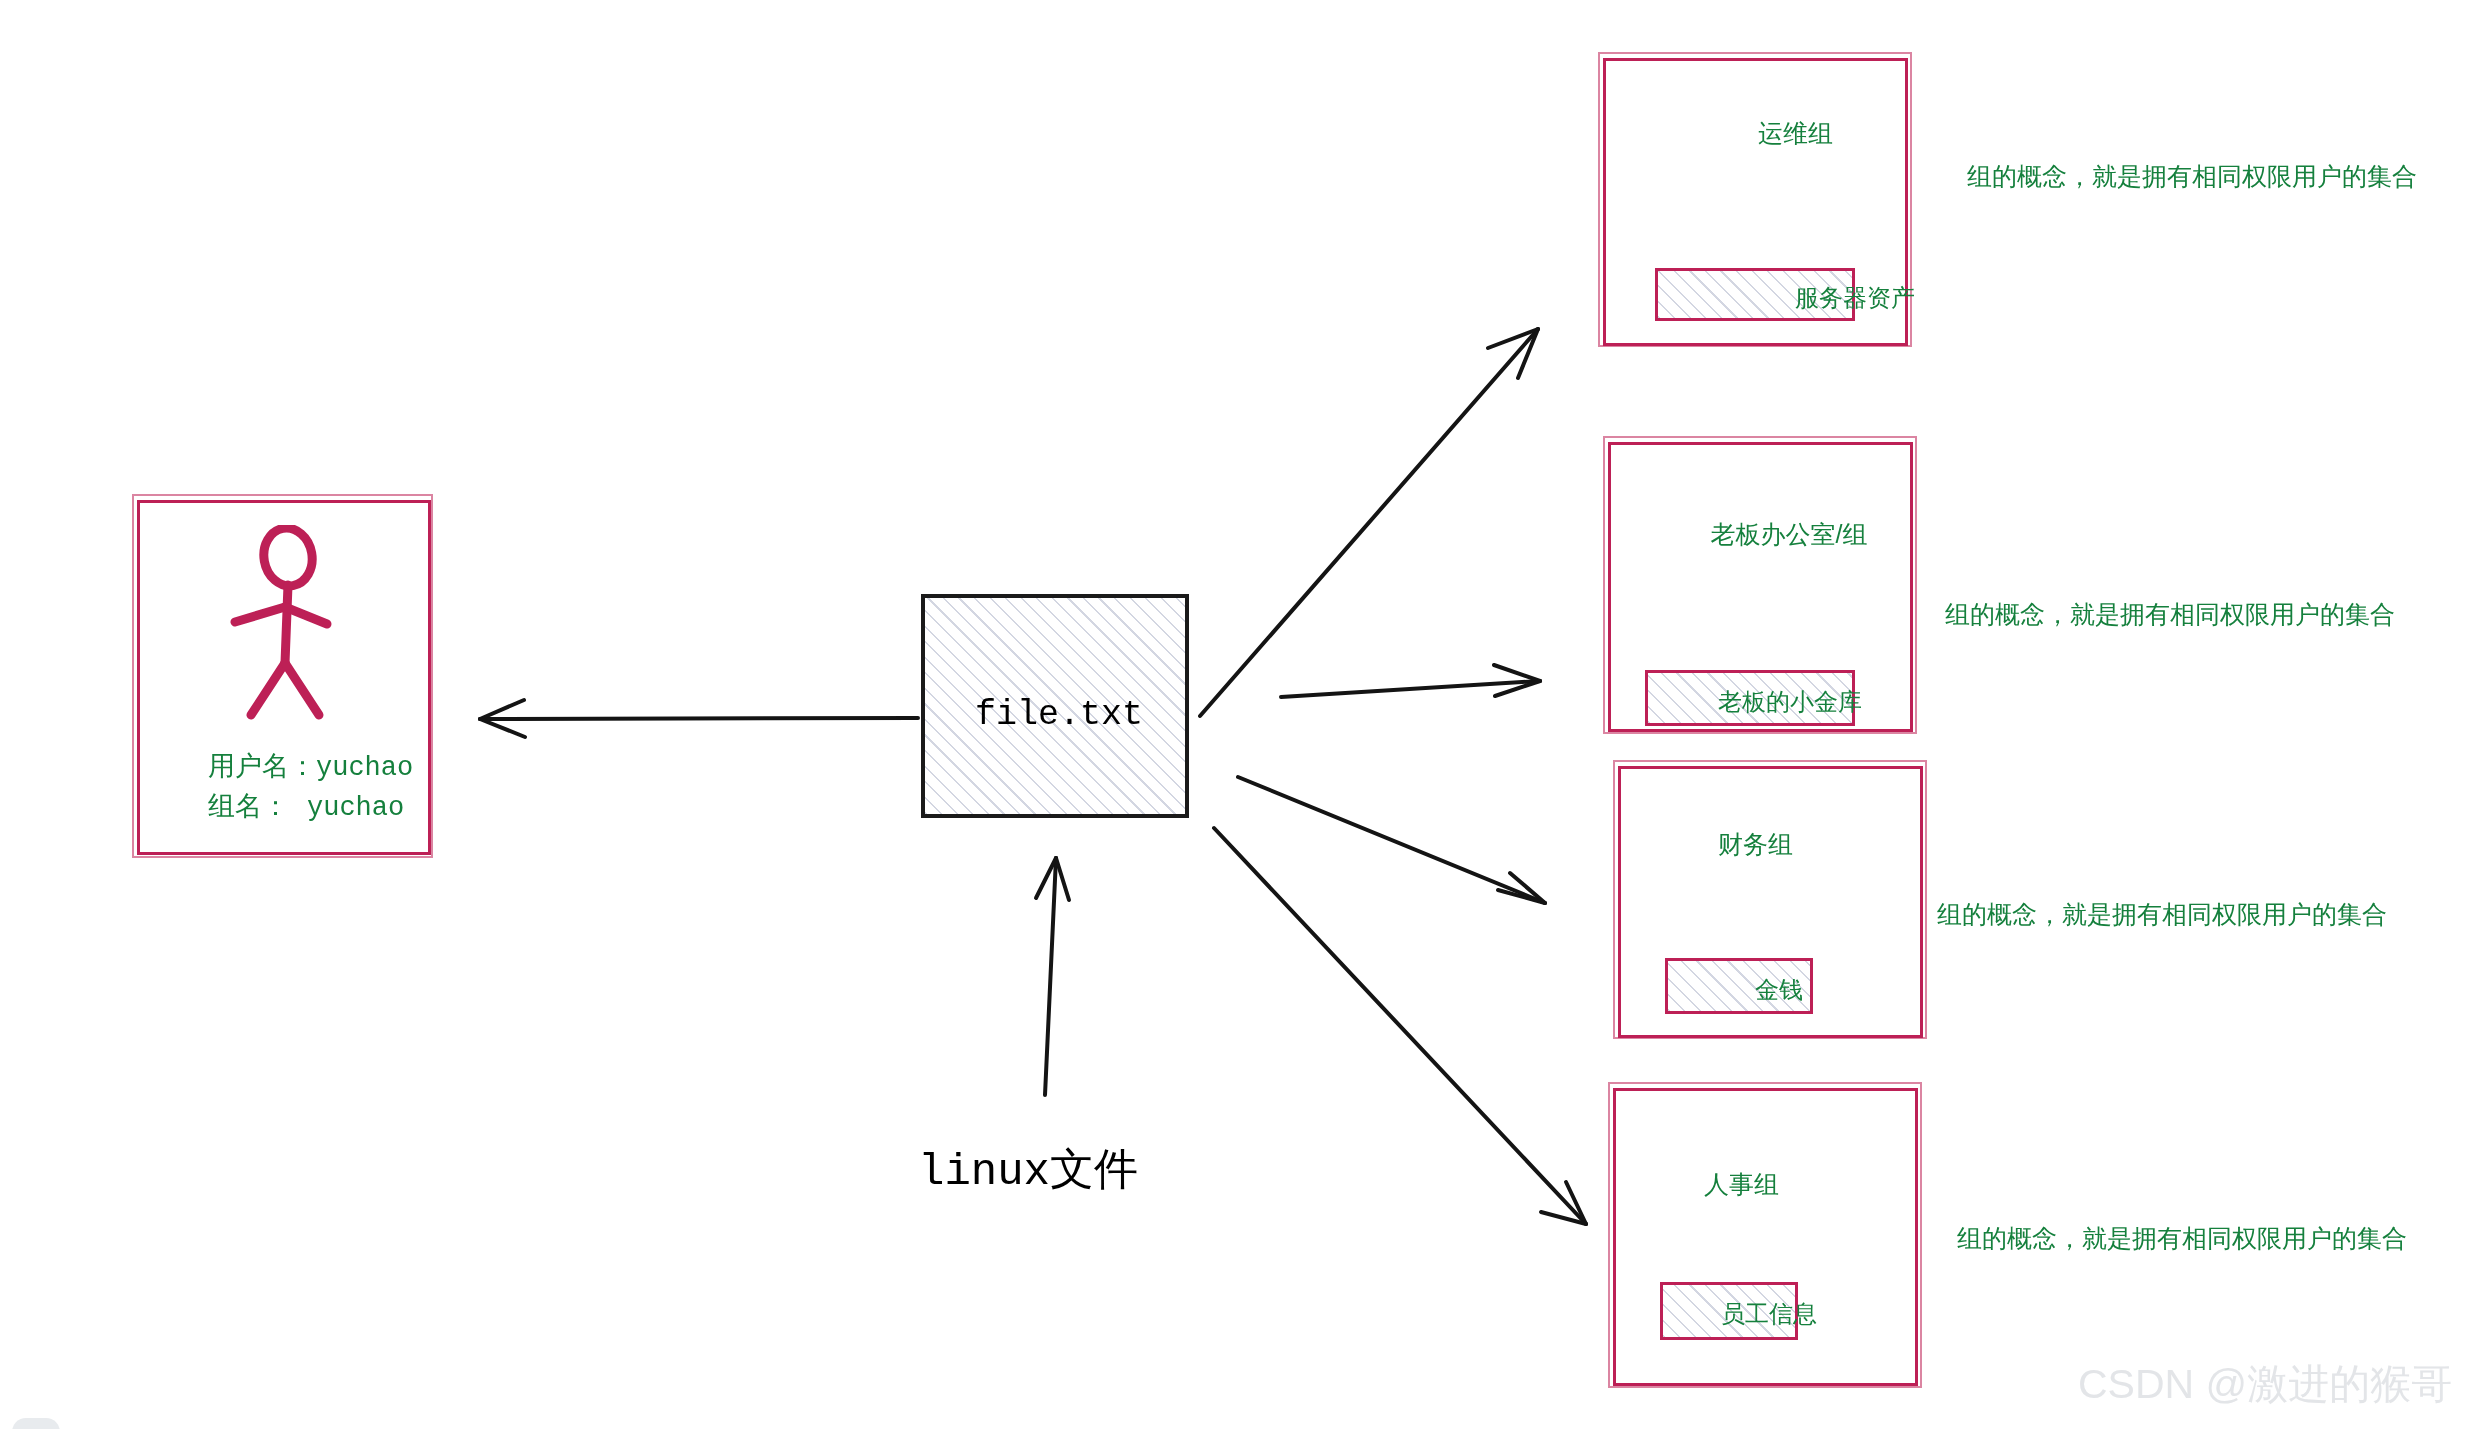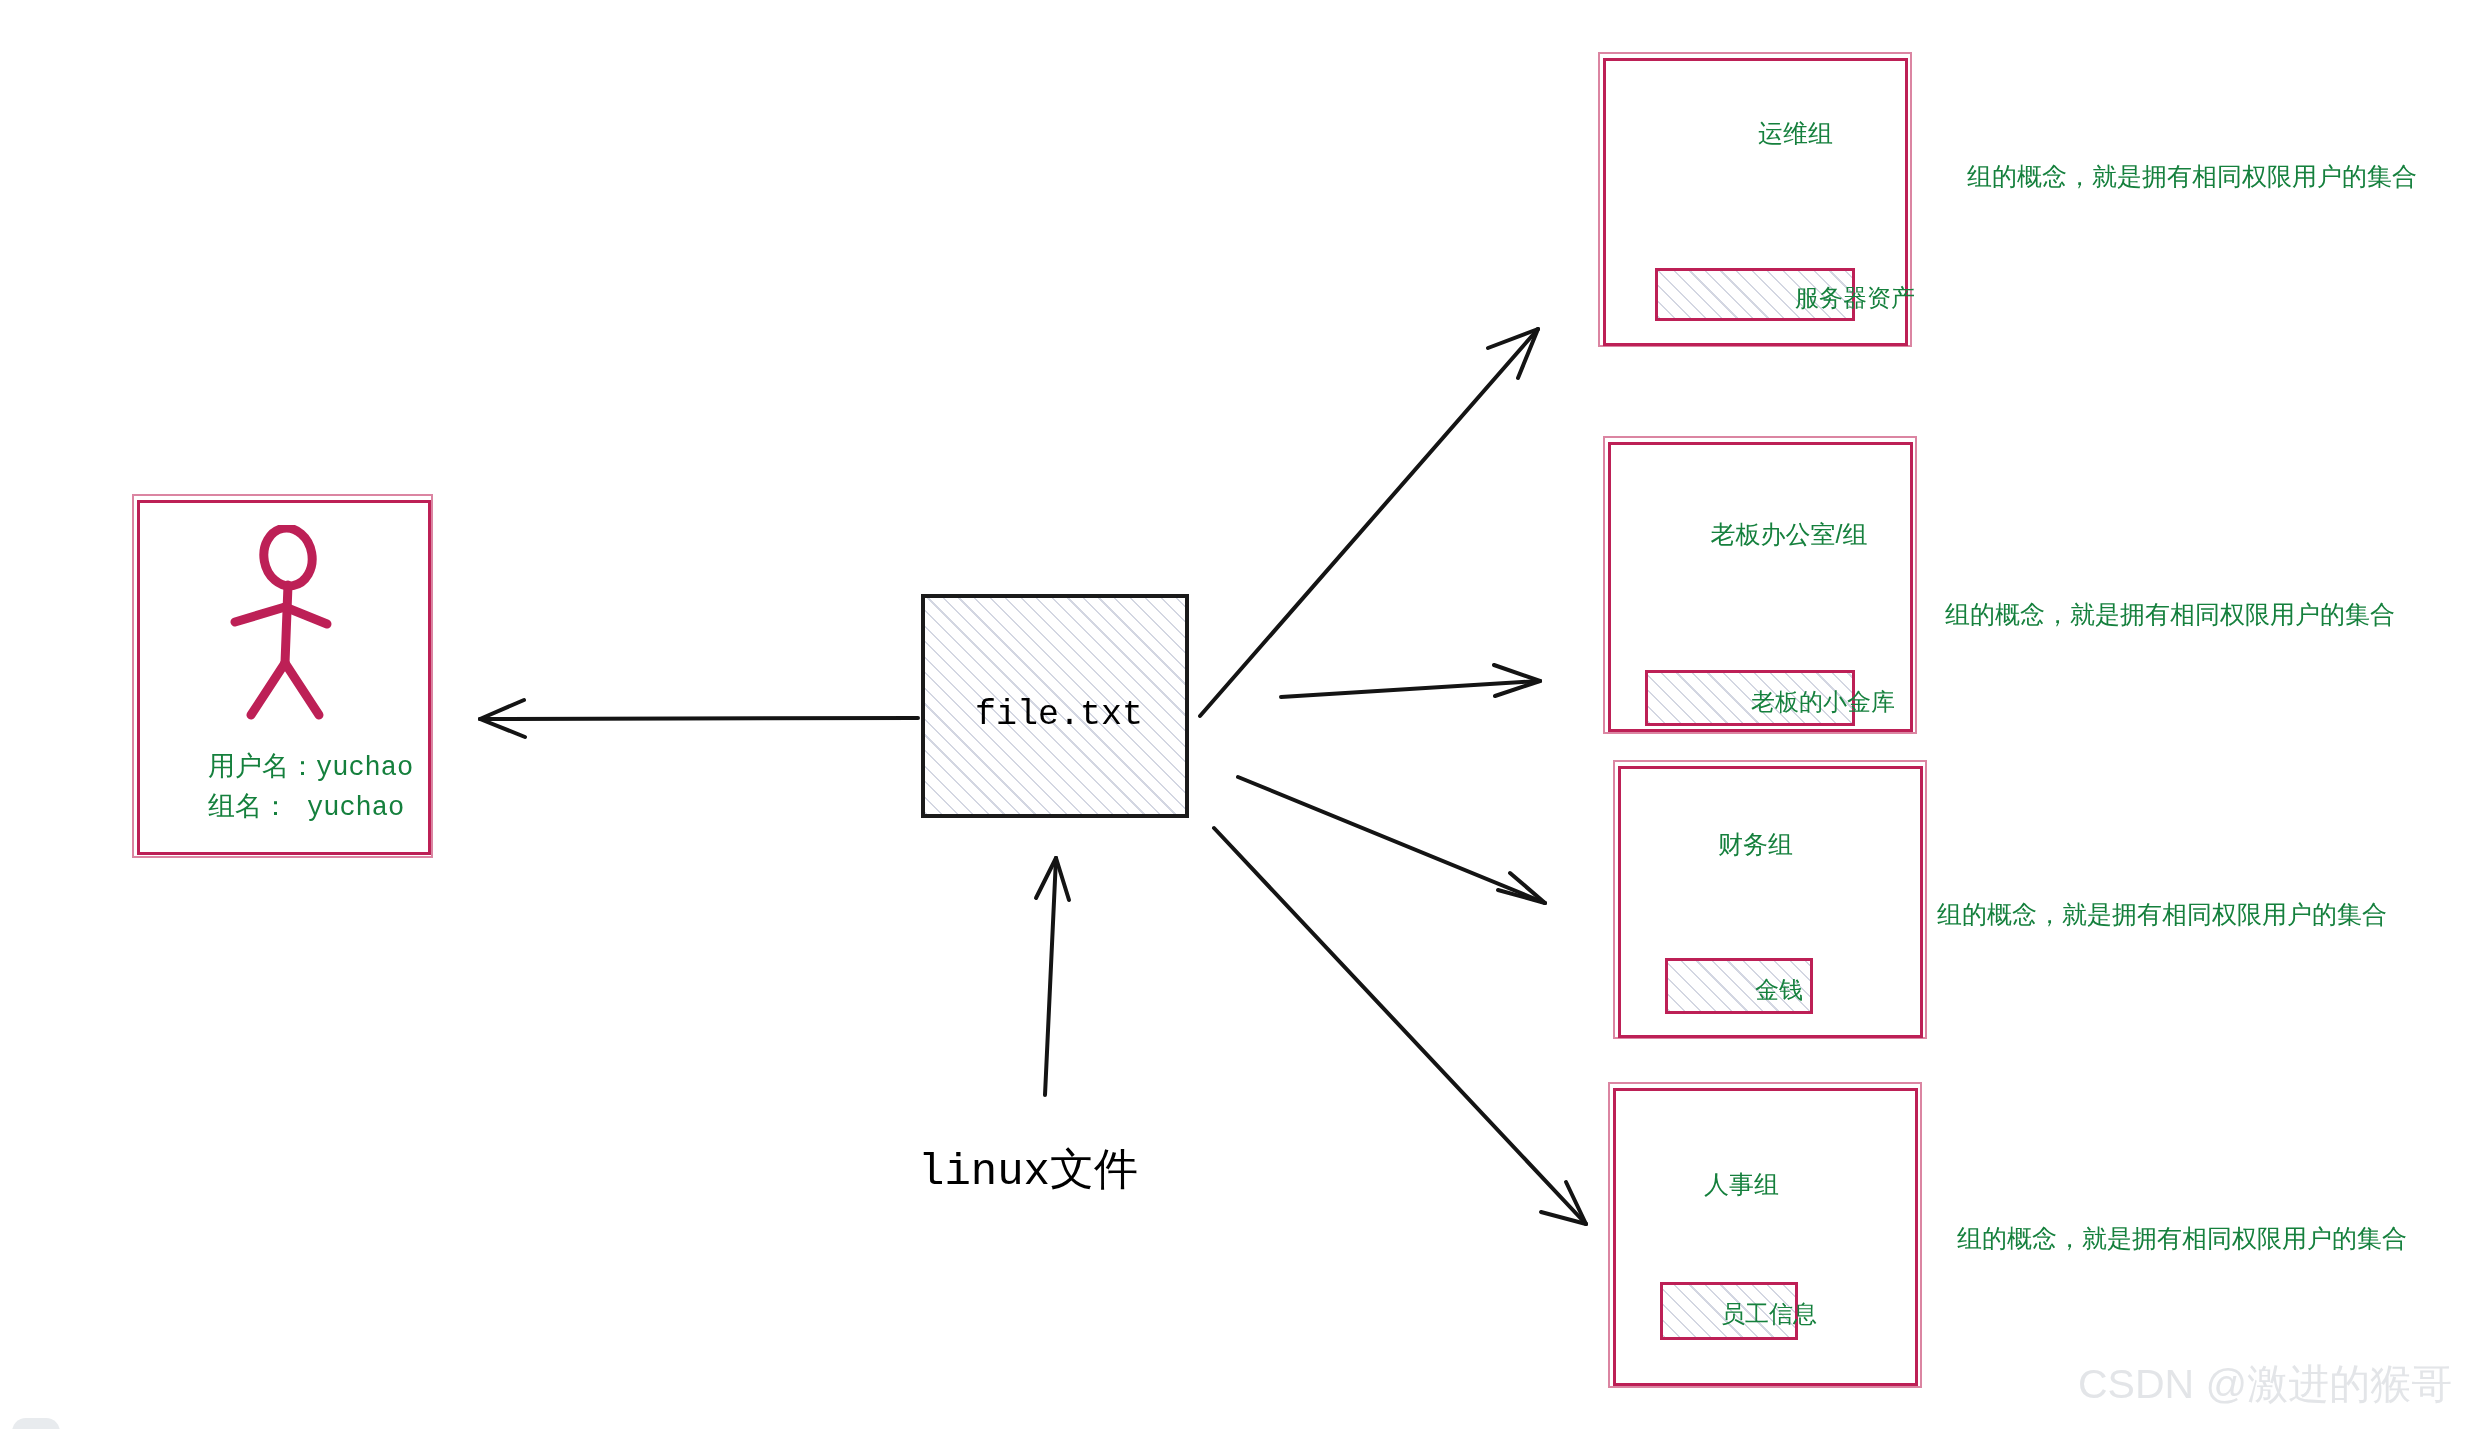--- a/index.html
+++ b/index.html
@@ -147,21 +147,21 @@
     <div class="hatched" style="position:absolute; left:1655px; top:268px; width:200px; height:53px; border:3px solid #bd2056; box-sizing:border-box;"></div>
     <div class="crimson-text asset-label" style="left:1655px; top:282px; width:200px; text-align:right;margin-left:20px;">服务器资产</div>
     <div class="crimson-text side-note" style="left:1927px; top:160px;">组的概念，就是拥有相同权限用户的集合</div>
   </div>
 
   <div>
     <div class="frame ghost" style="left:1603px; top:436px; width:314px; height:298px; border-width:2px;"></div>
     <div class="frame" style="left:1608px; top:442px; width:305px; height:290px;"></div>
     <div class="crimson-text group-title" style="left:1608px; top:518px; width:282px; text-align:center;">老板办公室/组</div>
     <div class="hatched" style="position:absolute; left:1645px; top:670px; width:210px; height:56px; border:3px solid #bd2056; box-sizing:border-box;"></div>
-    <div class="crimson-text asset-label" style="left:1645px; top:686px; width:210px; text-align:right;">老板的小金库</div>
+    <div class="crimson-text asset-label" style="left:1645px; top:686px; width:210px; text-align:center;">老板的小金库</div>
     <div class="crimson-text side-note" style="left:1905px; top:598px;">组的概念，就是拥有相同权限用户的集合</div>
   </div>
 
   <div>
     <div class="frame ghost" style="left:1613px; top:760px; width:314px; height:279px; border-width:2px;"></div>
     <div class="frame" style="left:1618px; top:766px; width:305px; height:272px;"></div>
     <div class="crimson-text group-title" style="left:1678px; top:828px;">财务组</div>
     <div class="hatched" style="position:absolute; left:1665px; top:958px; width:148px; height:56px; border:3px solid #bd2056; box-sizing:border-box;"></div>
     <div class="crimson-text asset-label" style="left:1665px; top:974px; width:148px; text-align:center;">金钱</div>
     <div class="crimson-text side-note" style="left:1897px; top:898px;">组的概念，就是拥有相同权限用户的集合</div>

